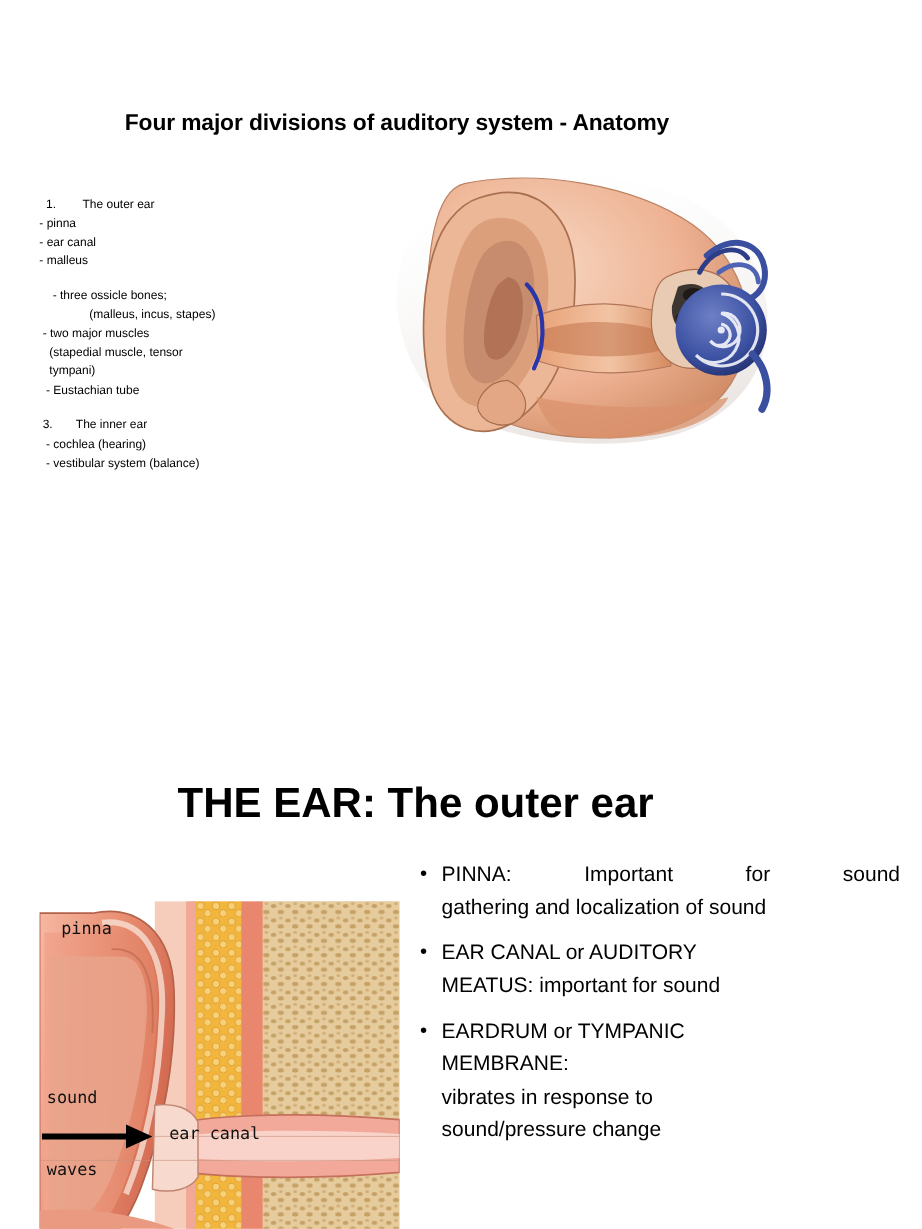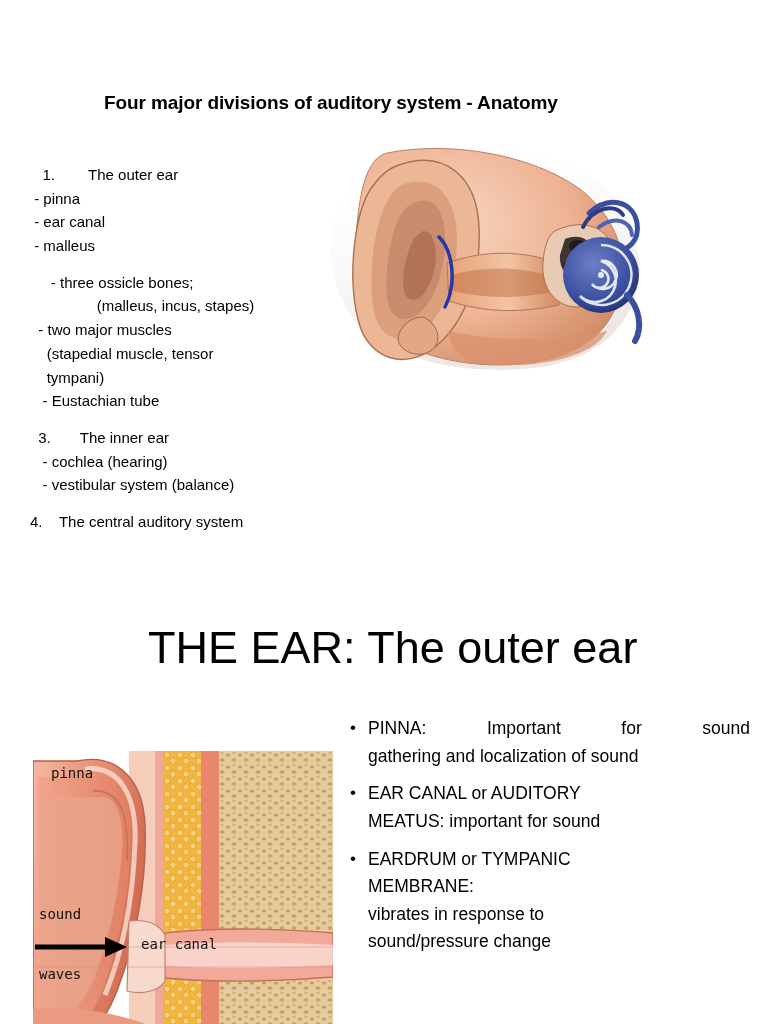--- a/index.html
+++ b/index.html
@@ -30,21 +30,21 @@
     font-size: 19px;
     font-weight: bold;
     letter-spacing: -0.1px;
     white-space: nowrap;
   }
   .outline {
     position: absolute;
     left: 30px;
     top: 163px;
     width: 300px;
-    font-size: 15px;
+    font-size: 10px;
     line-height: 1.58;
   }
   .outline .li {
     white-space: pre;
   }
   .outline .gap {
     height: 13px;
   }
 
   .ear-anatomy-figure {
@@ -59,23 +59,23 @@
   .slide2 {
     position: absolute;
     left: 0;
     top: 560px;
     width: 768px;
     height: 464px;
   }
   .slide2-title {
     position: absolute;
     left: 148px;
-    top: 62px;
-    font-size: 45px;
-    font-weight: normal;
+    top: 90px;
+    font-size: 35px;
+    font-weight: bold;
     white-space: nowrap;
   }
   .bullets {
     position: absolute;
     left: 350px;
     top: 155px;
     width: 400px;
     font-size: 17.5px;
     line-height: 1.58;
   }
@@ -122,21 +122,20 @@
     <div class="li">                (malleus, incus, stapes)</div>
     <div class="li">  - two major muscles</div>
     <div class="li">    (stapedial muscle, tensor</div>
     <div class="li">    tympani)</div>
     <div class="li">   - Eustachian tube</div>
     <div class="gap"></div>
     <div class="li">  3.       The inner ear</div>
     <div class="li">   - cochlea (hearing)</div>
     <div class="li">   - vestibular system (balance)</div>
     <div class="gap"></div>
-    <div class="li">4.    The central auditory system</div>
   </div>
 
   <div class="ear-anatomy-figure">
     <svg width="322" height="250" viewBox="0 0 322 250" xmlns="http://www.w3.org/2000/svg">
       <defs>
         <radialGradient id="skinG" cx="35%" cy="35%" r="75%">
           <stop offset="0%" stop-color="#f7d8c2"></stop>
           <stop offset="60%" stop-color="#eeb293"></stop>
           <stop offset="100%" stop-color="#d08c66"></stop>
         </radialGradient>

